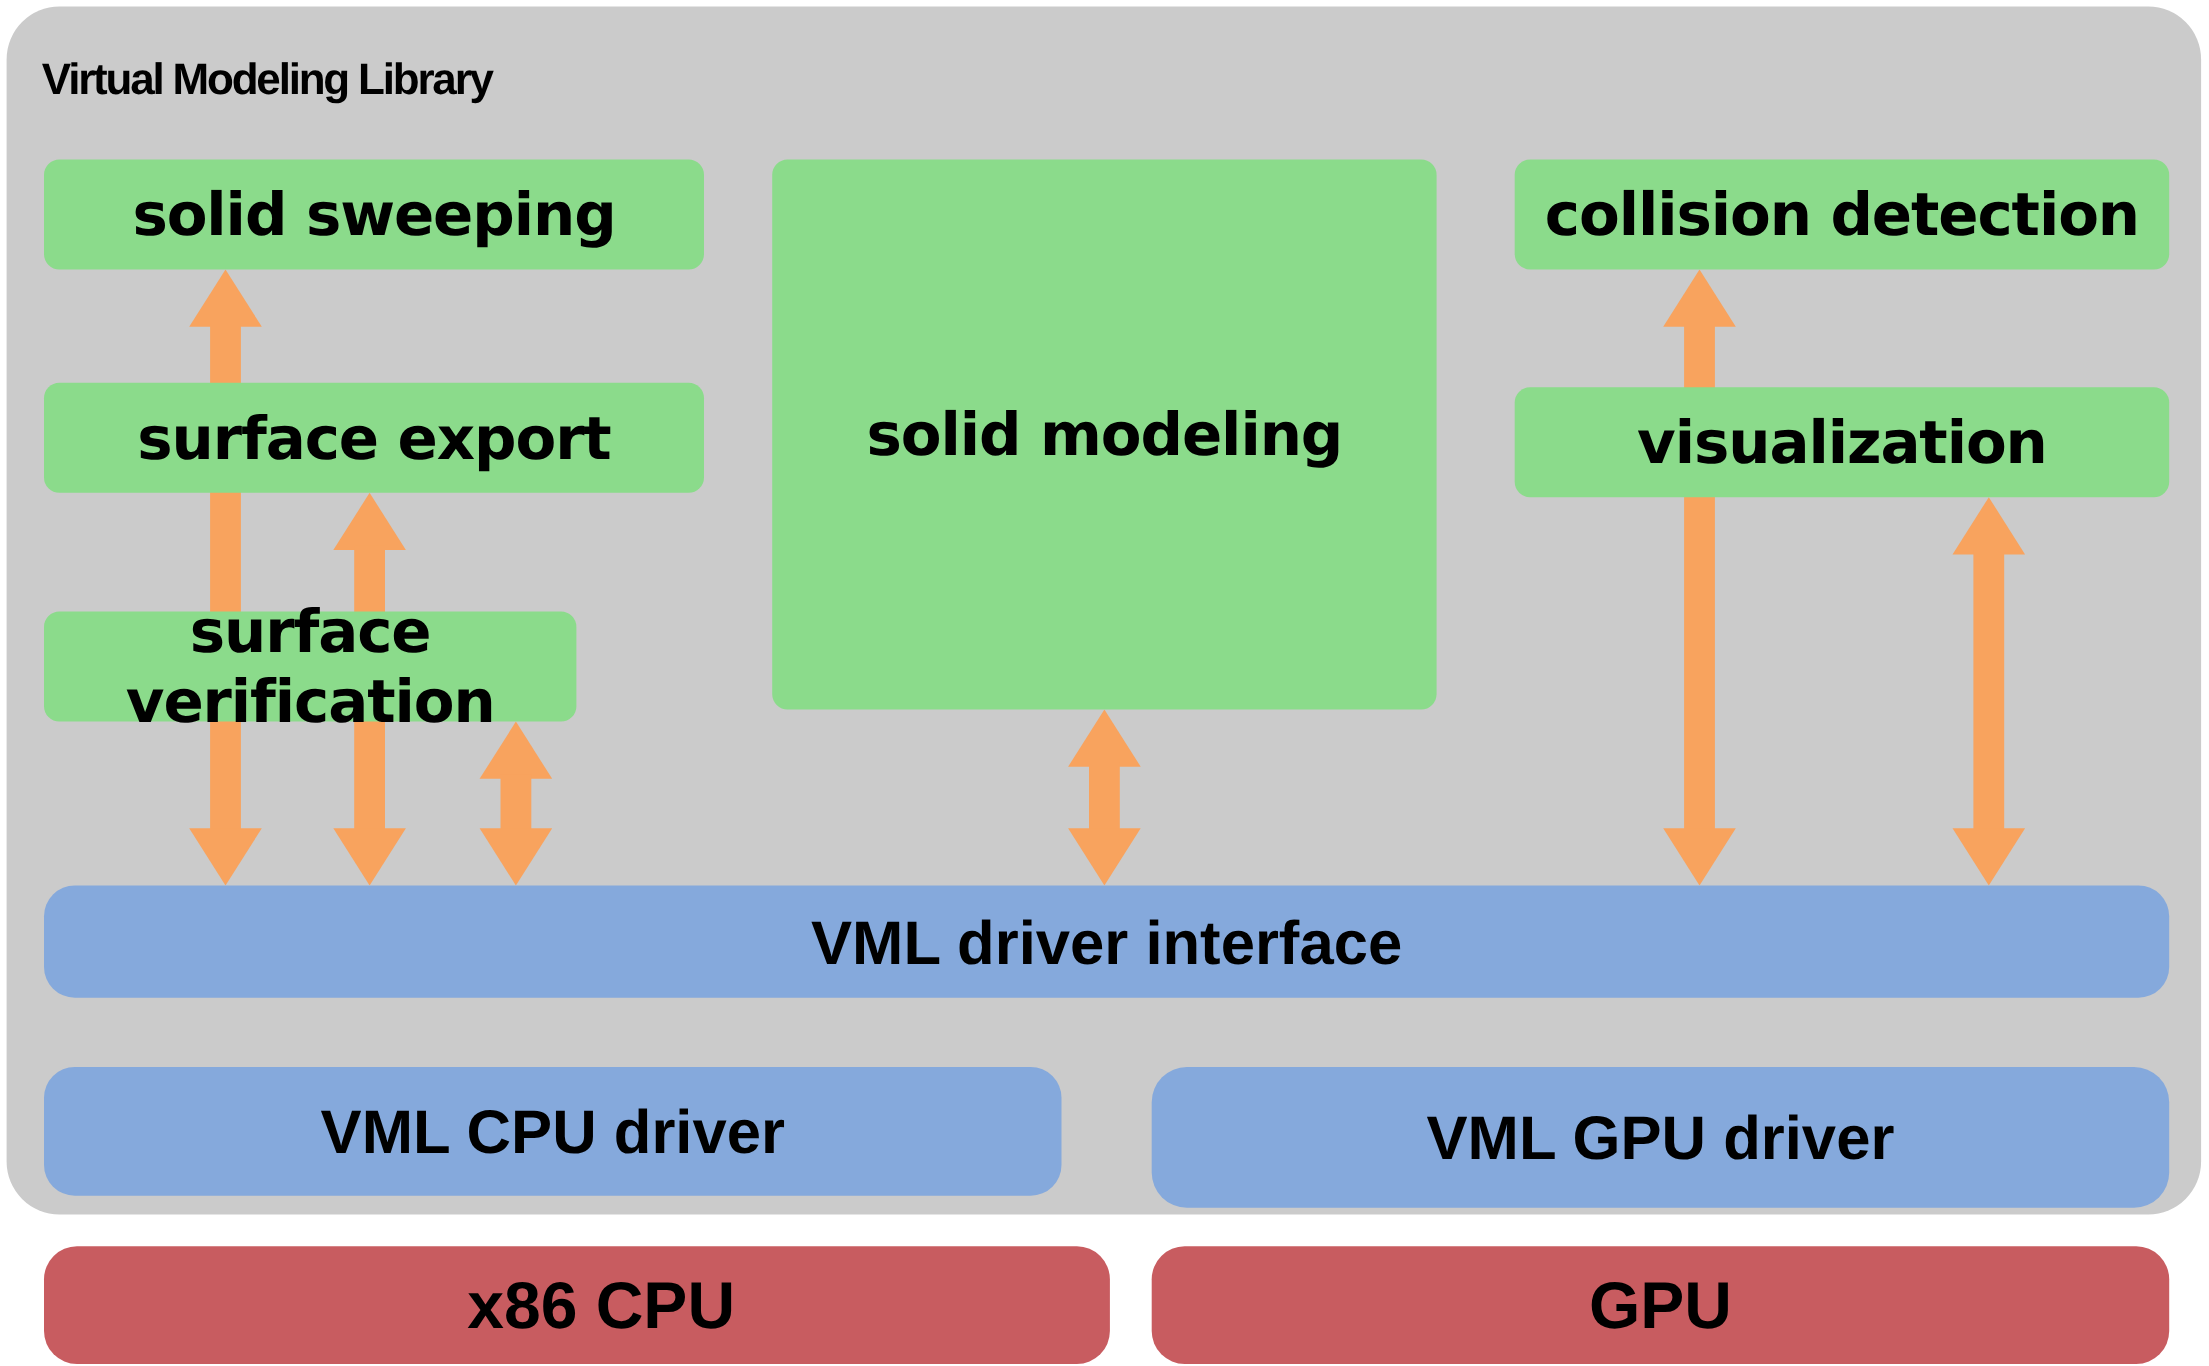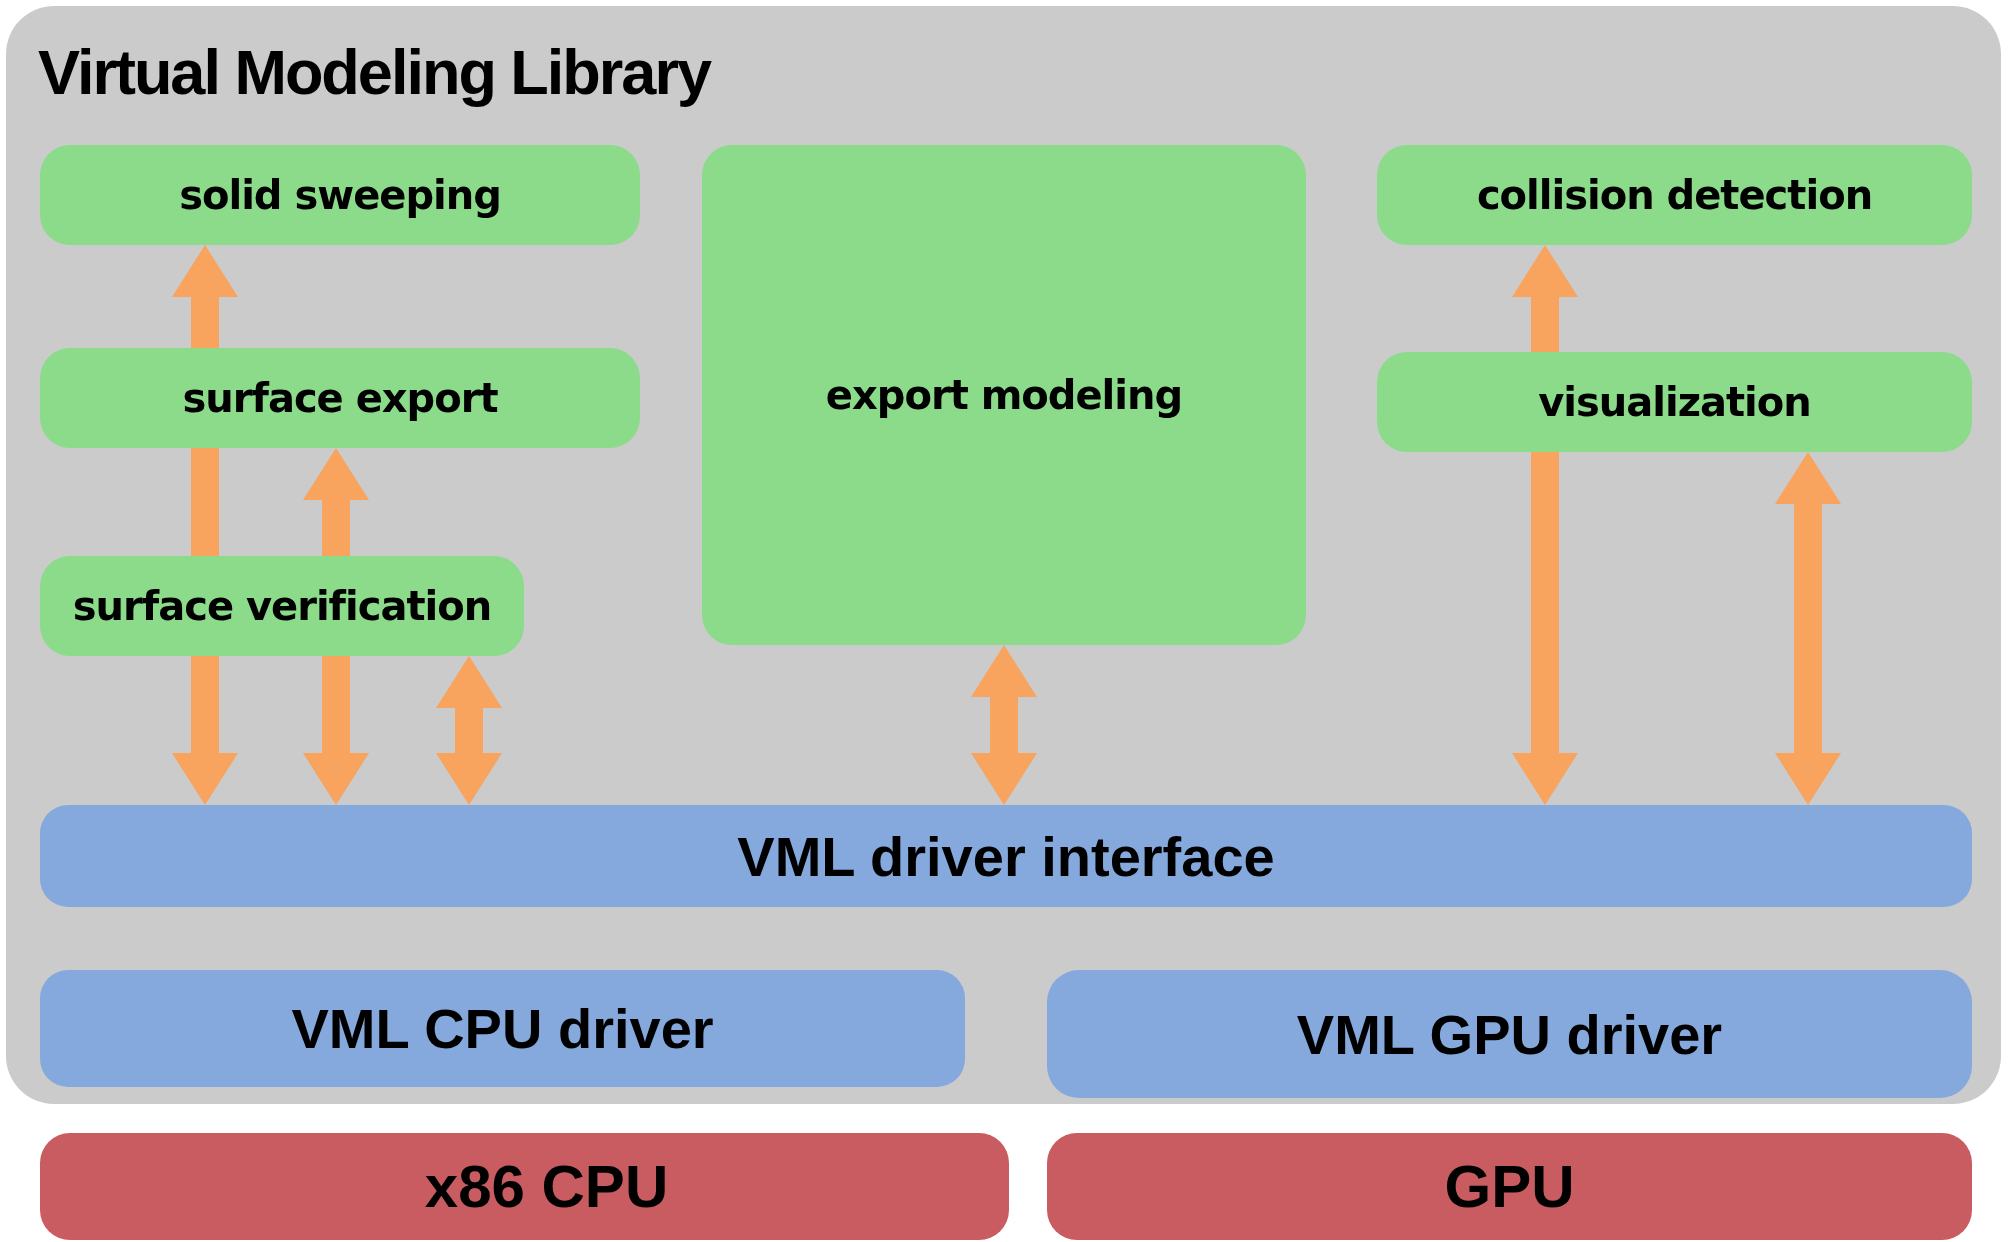--- a/index.html
+++ b/index.html
@@ -12,39 +12,39 @@
   }
   .container{
     position:absolute;
     left:6px;top:6px;width:1995px;height:1098px;
     background:var(--gray,#cbcbcb);
     border-radius:48px;
     z-index:0;
   }
   .title{
     position:absolute;
-    left:38px;top:36px;
-    font-size:63px;font-weight:bold;
+    left:38px;top:50px;
+    font-size:40px;font-weight:bold;
     letter-spacing:-2px;
     color:#000;
     z-index:3;
     font-family:"Liberation Sans",sans-serif;
   }
   .box{
     position:absolute;
     display:flex;align-items:center;justify-content:center;
     text-align:center;
     font-weight:bold;color:#000;
     z-index:2;
   }
   .green{
     background:var(--green,#8bdb8b);
-    border-radius:30px;
+    border-radius:14px;
     font-family:"DejaVu Sans",sans-serif;
-    font-size:40px;letter-spacing:-1px;
+    font-size:54px;letter-spacing:-1px;
   }
   .blue{
     background:var(--blue,#85a9dc);
     border-radius:28px;
     font-family:"Liberation Sans",sans-serif;
     font-size:56px;
     text-align:right;
   }
   .red{
     background:var(--red,#c85c60);
@@ -101,21 +101,21 @@
 
   <div class="box green" id="box-surface-export">
     <span>surface export</span>
   </div>
 
   <div class="box green" id="box-surface-verification">
     <span>surface verification</span>
   </div>
 
   <div class="box green" id="box-solid-modeling">
-    <span>export modeling</span>
+    <span>solid modeling</span>
   </div>
 
   <div class="box green" id="box-collision-detection">
     <span>collision detection</span>
   </div>
 
   <div class="box green" id="box-visualization">
     <span>visualization</span>
   </div>
 

